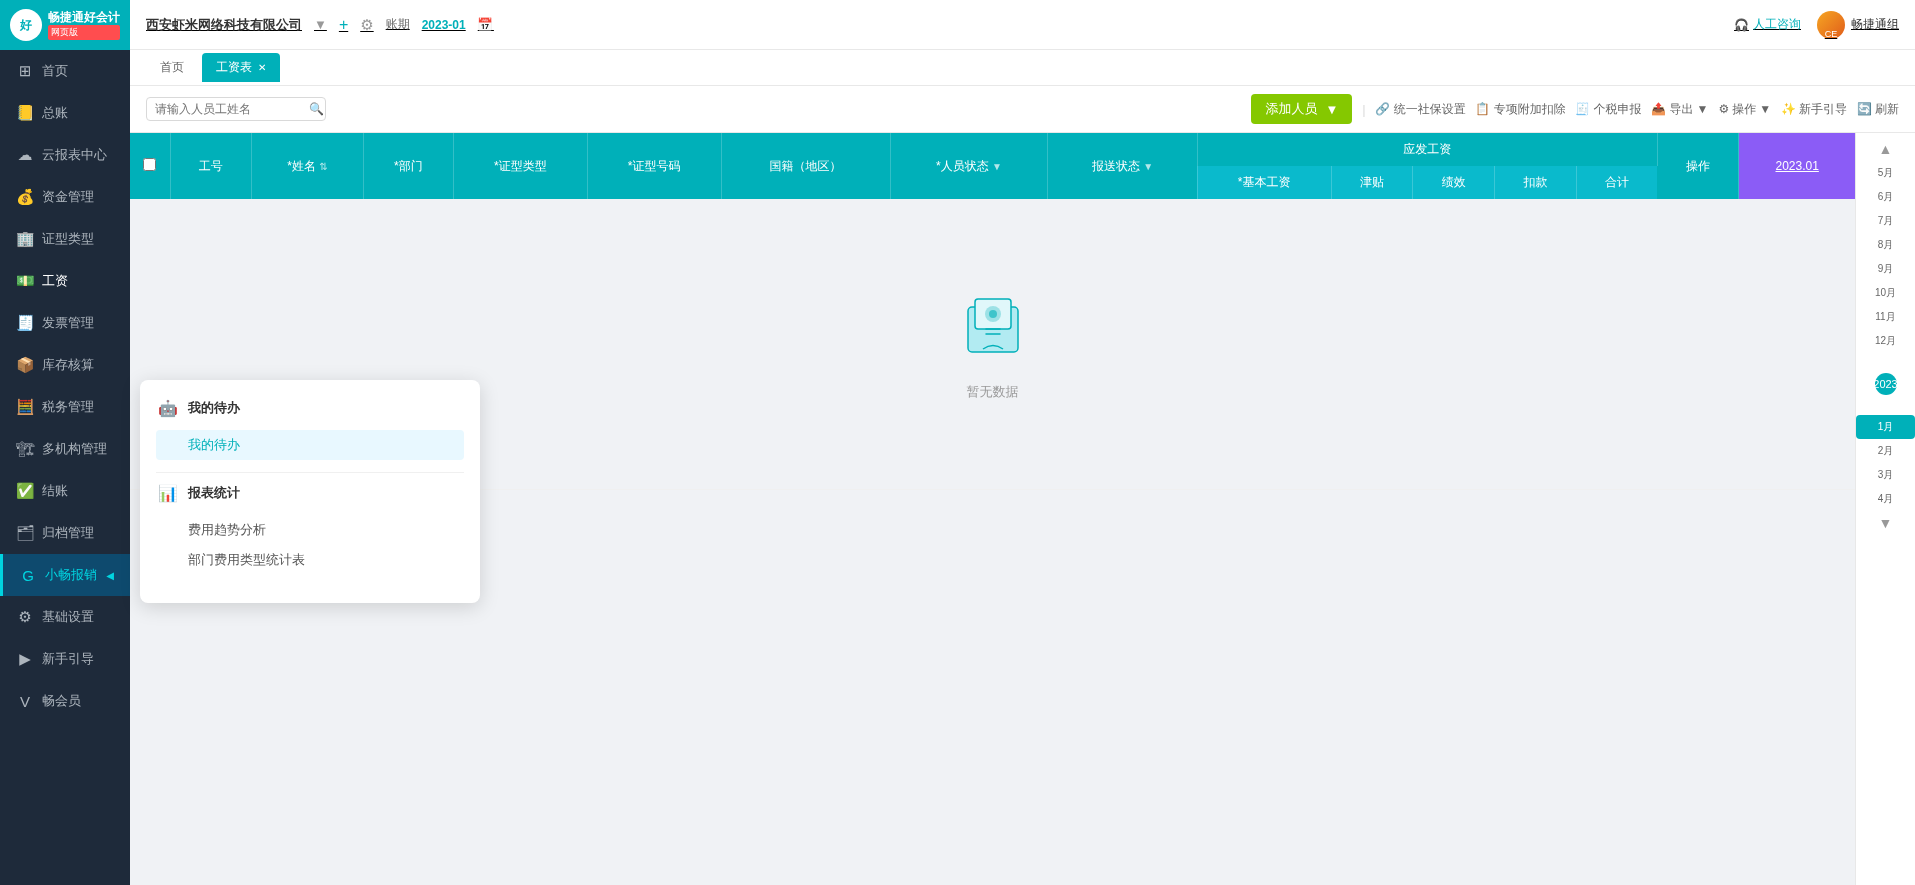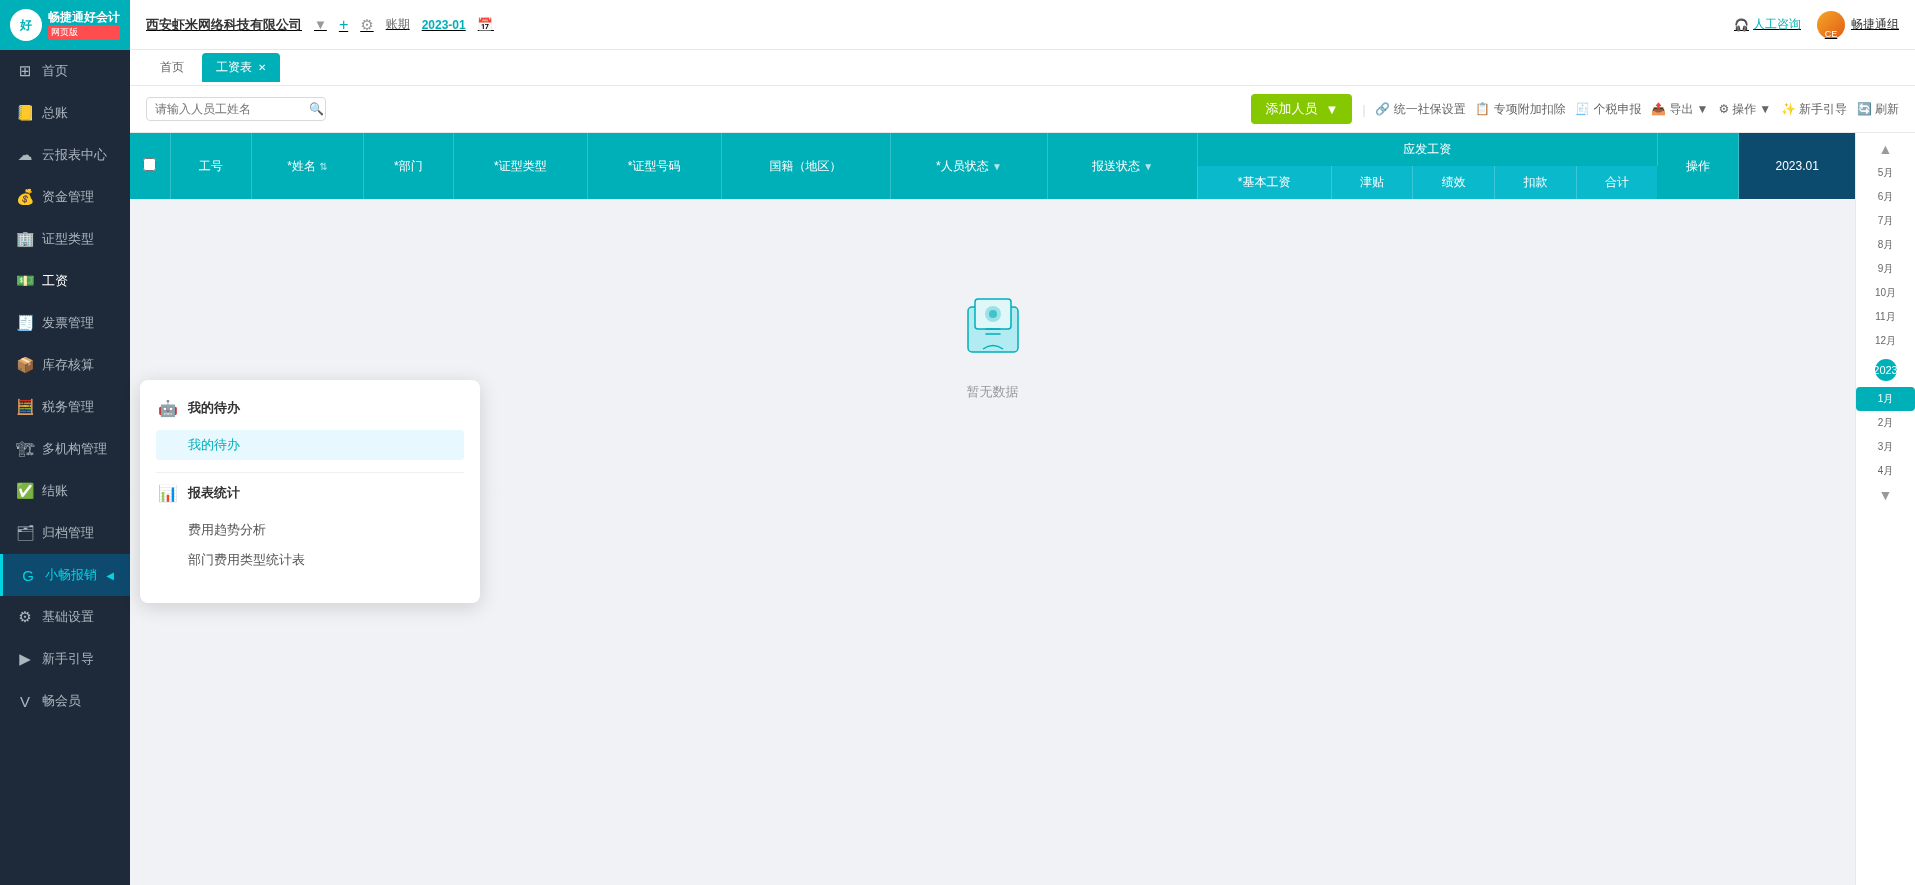--- a/index.html
+++ b/index.html
@@ -63,21 +63,21 @@
     
     .empty-state { display: flex; flex-direction: column; align-items: center; justify-content: center; padding: 80px 0; }
     .empty-icon { width: 80px; height: 80px; margin-bottom: 16px; }
     .empty-text { color: #999; font-size: 13px; }
 
     
     .month-nav { width: 60px; background: white; border-left: 1px solid #e8e8e8; display: flex; flex-direction: column; align-items: center; padding: 4px 0; font-size: 12px; overflow-y: auto; flex-shrink: 0; }
     .month-nav-item { width: 100%; text-align: center; padding: 5px 4px; cursor: pointer; color: #666; font-size: 10px; white-space: nowrap; }
     .month-nav-item.active { background: #00b0b9; color: white; border-radius: 4px; }
     .month-nav-arrow { color: #999; cursor: pointer; padding: 4px; font-size: 14px; }
-    .month-nav-year-badge { background: #00b0b9; color: white; border-radius: 50%; width: 22px; height: 22px; display: flex; align-items: center; justify-content: center; font-size: 11px; margin: 2px auto; }
+    .month-nav-year-badge { background: #00b0b9; color: white; border-radius: 50%; width: 22px; height: 22px; display: flex; align-items: center; justify-content: center; font-size: 11px; margin: 16px auto; }
 
     
     .dropdown-popup { position: absolute; top: 380px; left: 140px; background: white; border-radius: 8px; box-shadow: 0 4px 20px rgba(0,0,0,0.15); width: 340px; padding: 16px; z-index: 100; }
     .popup-section { margin-bottom: 12px; }
     .popup-section-title { display: flex; align-items: center; gap: 8px; color: #333; font-size: 13px; font-weight: bold; margin-bottom: 10px; }
     .popup-section-icon { width: 24px; height: 24px; display: flex; align-items: center; justify-content: center; font-size: 16px; color: #00b0b9; }
     .popup-item { padding: 6px 8px 6px 32px; color: #555; font-size: 13px; cursor: pointer; border-radius: 4px; }
     .popup-item.active-bg { background: #e8f8ff; color: #00b0b9; }
     .popup-divider { border: none; border-top: 1px solid #f0f0f0; margin: 8px 0; }
   </style>
@@ -250,21 +250,21 @@
             <th rowspan="2">工号</th>
             <th rowspan="2">*姓名 <span class="sort-icon">⇅</span></th>
             <th rowspan="2">*部门</th>
             <th rowspan="2">*证型类型</th>
             <th rowspan="2">*证型号码</th>
             <th rowspan="2">国籍（地区）</th>
             <th rowspan="2">*人员状态 <span class="filter-icon">▼</span></th>
             <th rowspan="2">报送状态 <span class="filter-icon">▼</span></th>
             <th colspan="5" class="th-group">应发工资</th>
             <th rowspan="2">操作</th>
-            <th rowspan="2" style="background:#0c4a6e;min-width:50px;">2023.01</th>
+            <th rowspan="2" style="background:#8b5cf6;min-width:50px;text-decoration:underline;">2023.01</th>
           </tr>
           <tr class="th-sub">
             <th>*基本工资</th>
             <th>津贴</th>
             <th>绩效</th>
             <th>扣款</th>
             <th>合计</th>
           </tr>
         </thead>
         <tbody>

